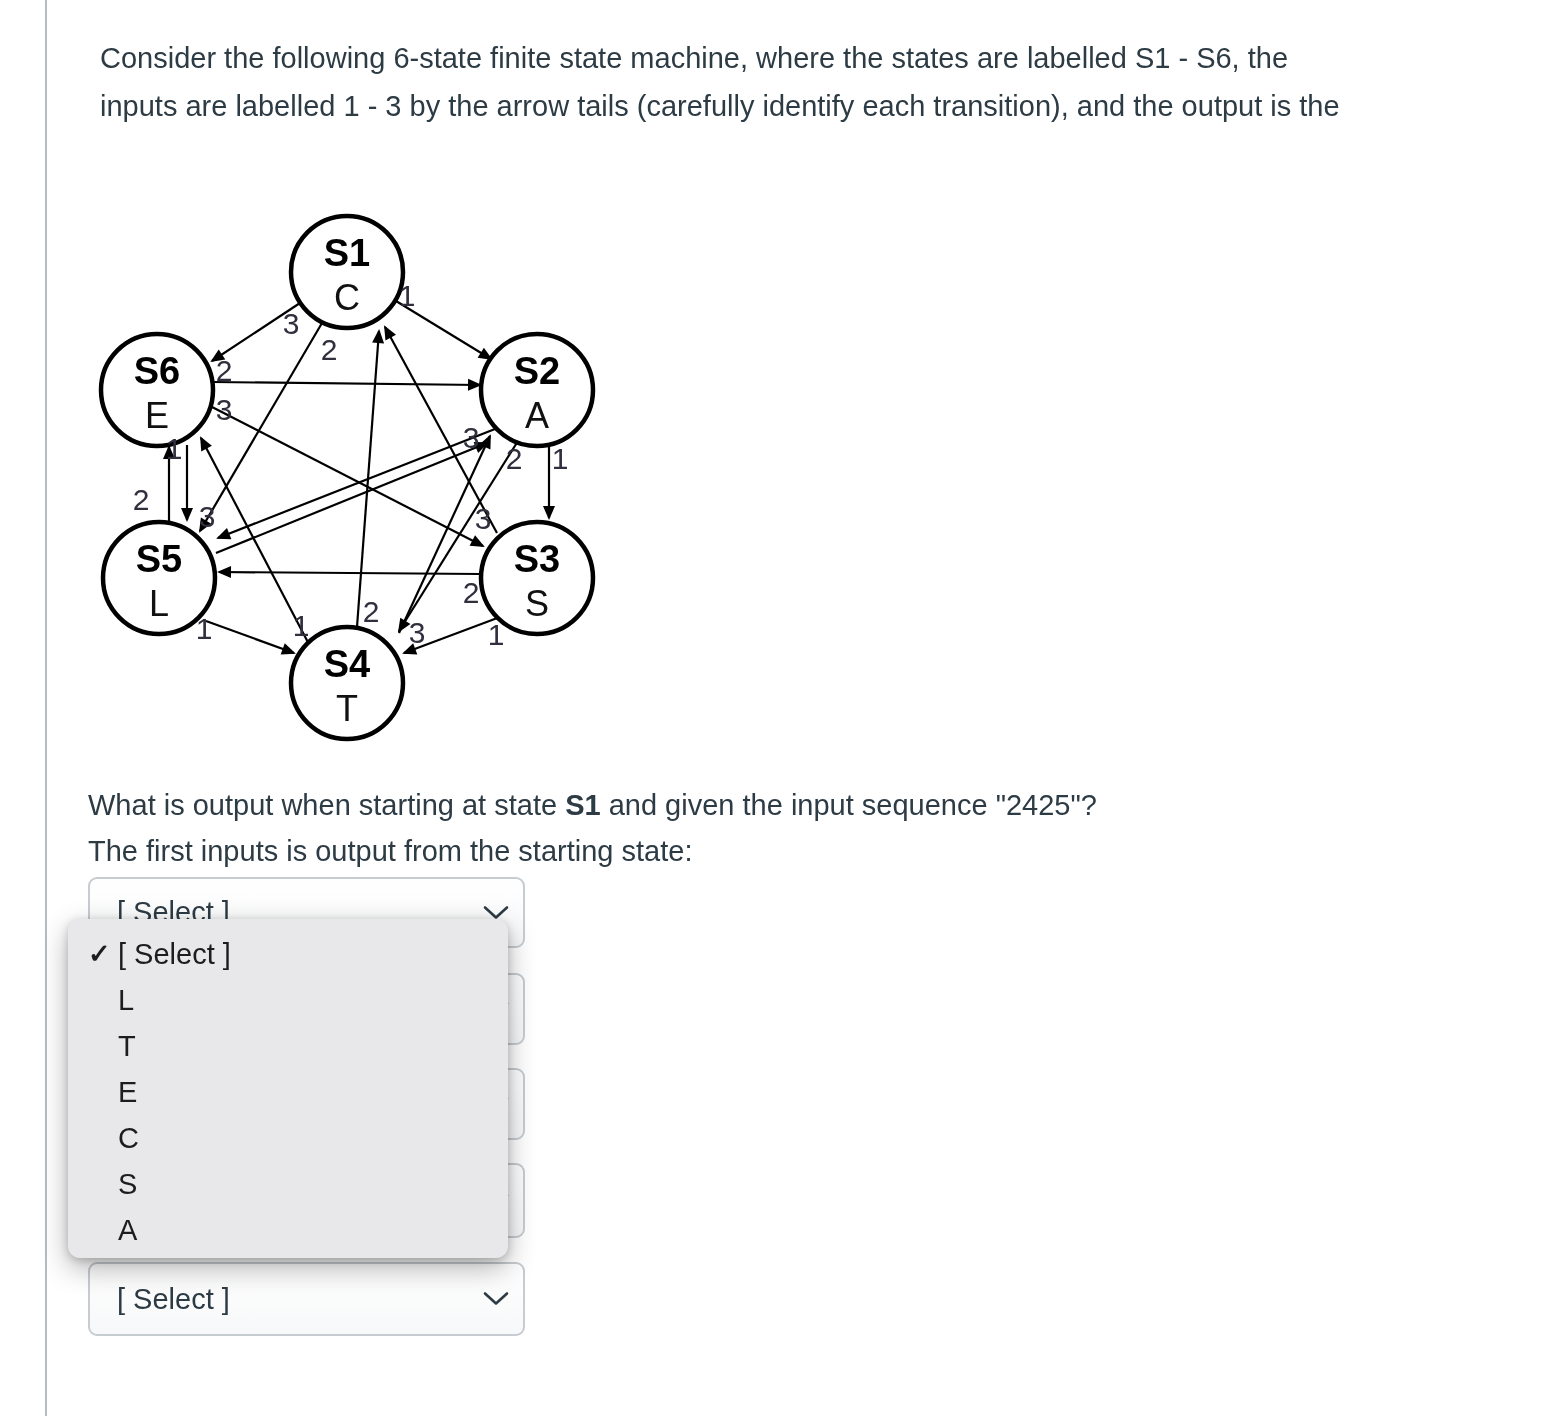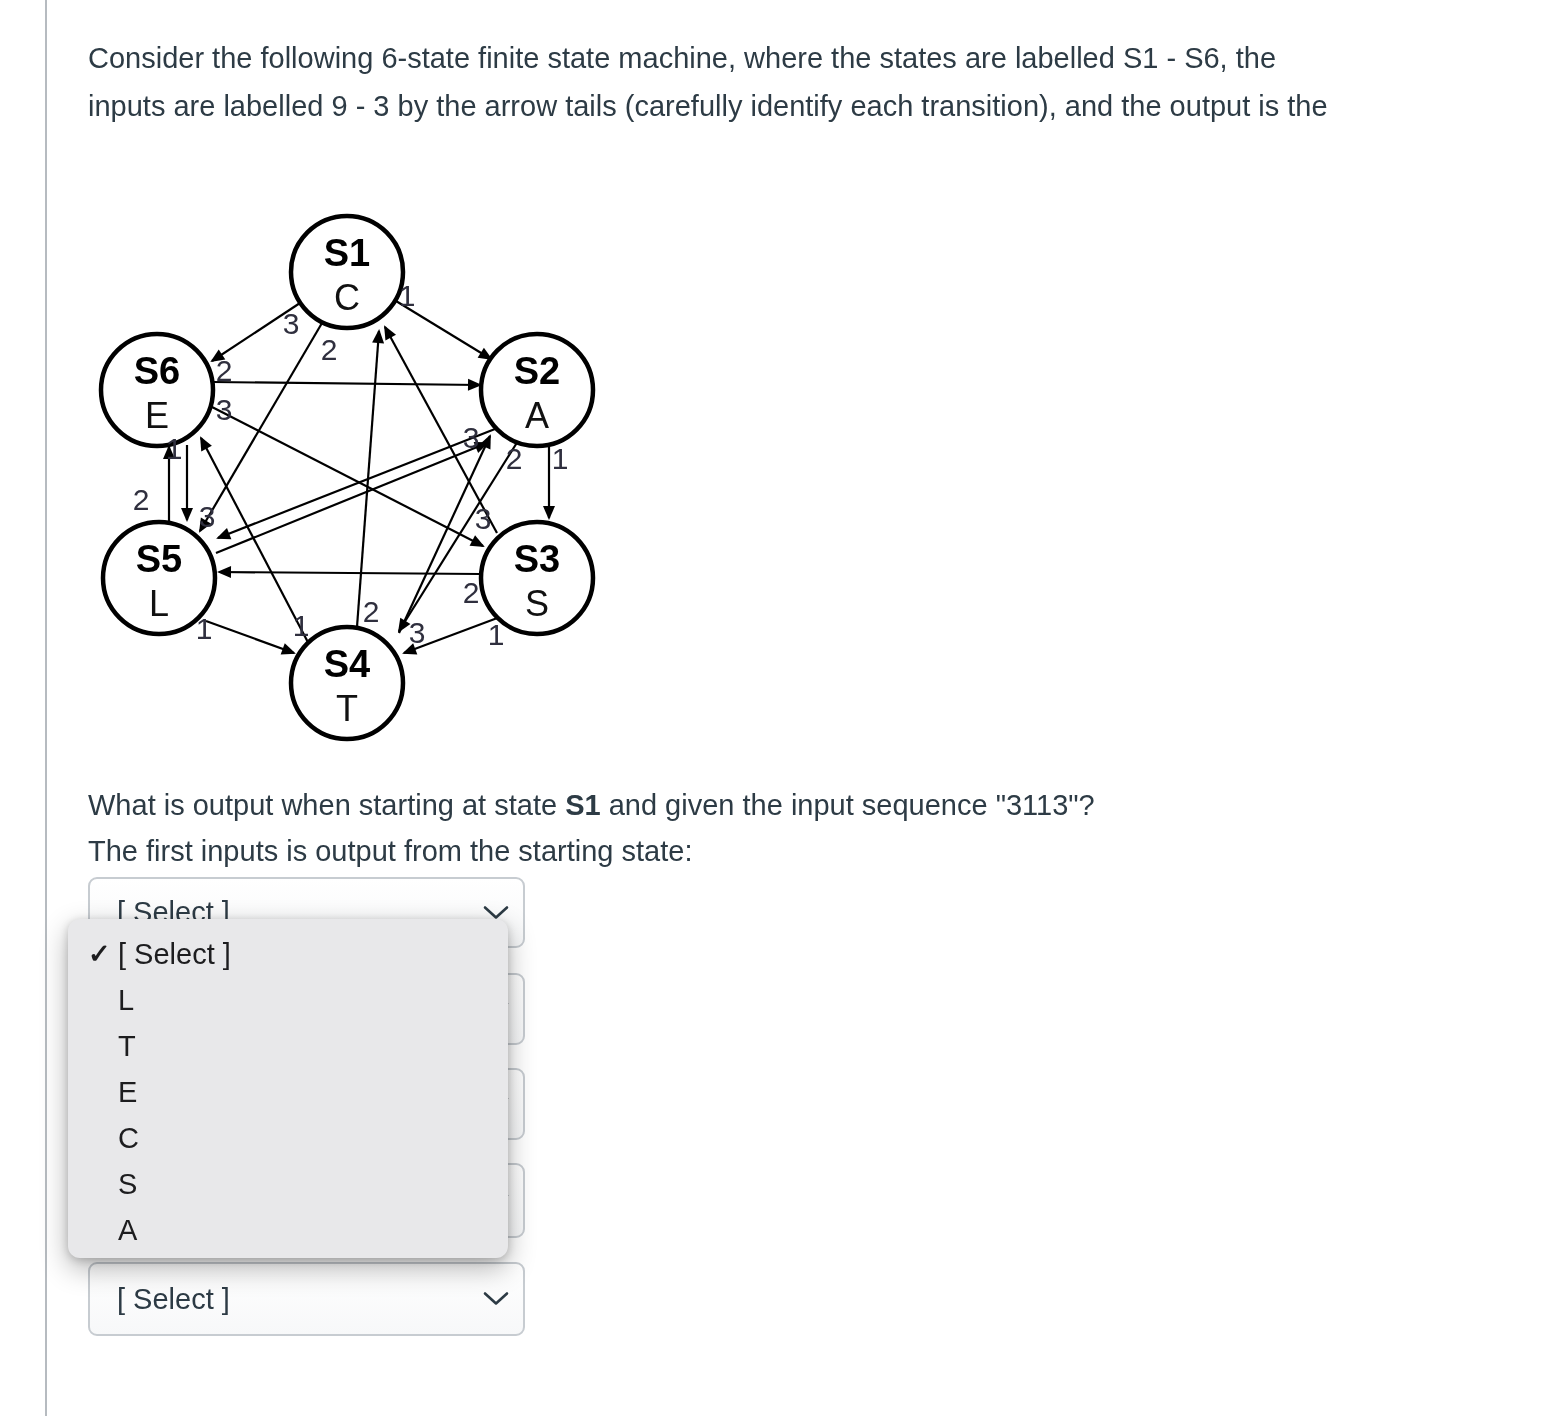--- a/index.html
+++ b/index.html
@@ -1,19 +1,19 @@
 <!DOCTYPE html>
 <html><head>
 <meta charset="utf-8">
 <style>
   html,body{margin:0;padding:0;background:#ffffff;}
   .page{position:relative;width:1544px;height:1416px;background:#fff;overflow:hidden;
         font-family:"Liberation Sans",sans-serif;color:#2D3B45;}
   .left-divider{position:absolute;left:45px;top:0;width:2px;height:1416px;background:#b6bbc0;}
-  .intro{position:absolute;left:88px;top:34px;width:1430px;font-size:29px;line-height:48px;color:#2D3B45;}
+  .intro{position:absolute;left:100px;top:34px;width:1430px;font-size:29px;line-height:48px;color:#2D3B45;}
   .q2{position:absolute;left:88px;top:782px;width:1430px;font-size:29px;line-height:46px;color:#2D3B45;}
   .q2 .b{font-weight:bold;}
   .diagram{position:absolute;left:90px;top:200px;width:540px;height:552px;}
   .diagram svg{width:100%;height:100%;}
 
   .select-box{position:absolute;left:88px;width:437px;height:71px;box-sizing:border-box;
       border:2px solid #c7ccd1;border-radius:9px;
       background:linear-gradient(180deg,#ffffff 0%,#f7f8f9 100%);
       display:flex;align-items:center;cursor:pointer;}
   .select-box .sel-text{margin-left:27px;font-size:29px;color:#2D3B45;}
@@ -33,21 +33,21 @@
   .edge-lb{font:30px "Liberation Sans",sans-serif;fill:#2f2f3e;}
 </style>
 </head>
 <body>
 
 <div class="page">
   <div class="left-divider"></div>
 
   <div class="intro">
     <div>Consider the following 6-state finite state machine, where the states are labelled S1 - S6, the</div>
-    <div>inputs are labelled 9 - 3 by the arrow tails (carefully identify each transition), and the output is the</div>
+    <div>inputs are labelled 1 - 3 by the arrow tails (carefully identify each transition), and the output is the</div>
   </div>
 
   <div class="diagram">
     <svg viewBox="0 0 540 552" xmlns="http://www.w3.org/2000/svg">
       <defs>
         <marker id="arrow" markerUnits="userSpaceOnUse" markerWidth="16" markerHeight="14" refX="13" refY="7" orient="auto">
           <path d="M1,1 L15,7 L1,13 z" fill="#000"></path>
         </marker>
       </defs>
       <g id="edges-layer">
@@ -119,21 +119,21 @@
           <text x="406" y="445" text-anchor="middle" class="edge-lb">1</text>
           <text x="211" y="436" text-anchor="middle" class="edge-lb">1</text>
           <text x="281" y="422" text-anchor="middle" class="edge-lb">2</text>
           <text x="327" y="443" text-anchor="middle" class="edge-lb">3</text>
           <text x="114" y="439" text-anchor="middle" class="edge-lb">1</text>
         </g>
     </svg>
   </div>
 
   <div class="q2">
-    <div><span>What is output when starting at state </span><span class="b">S1</span><span> and given the input sequence "3113"?</span></div>
+    <div><span>What is output when starting at state </span><span class="b">S1</span><span> and given the input sequence "2425"?</span></div>
     <div>The first inputs is output from the starting state:</div>
   </div>
 
   <div id="selects-layer">
       <div class="select-box" style="top: 877px; height: 71px;">
         <span class="sel-text">[ Select ]</span>
         <svg width="26" height="15" viewBox="0 0 26 15" class="chev">
           <polyline points="2,2 13,12 24,2" fill="none" stroke="#2D3B45" stroke-width="2.6" stroke-linecap="round" stroke-linejoin="round"></polyline>
         </svg>
       </div>

